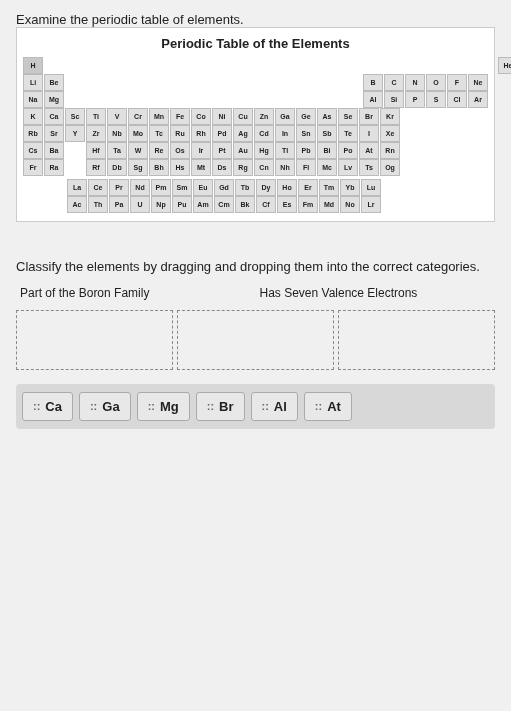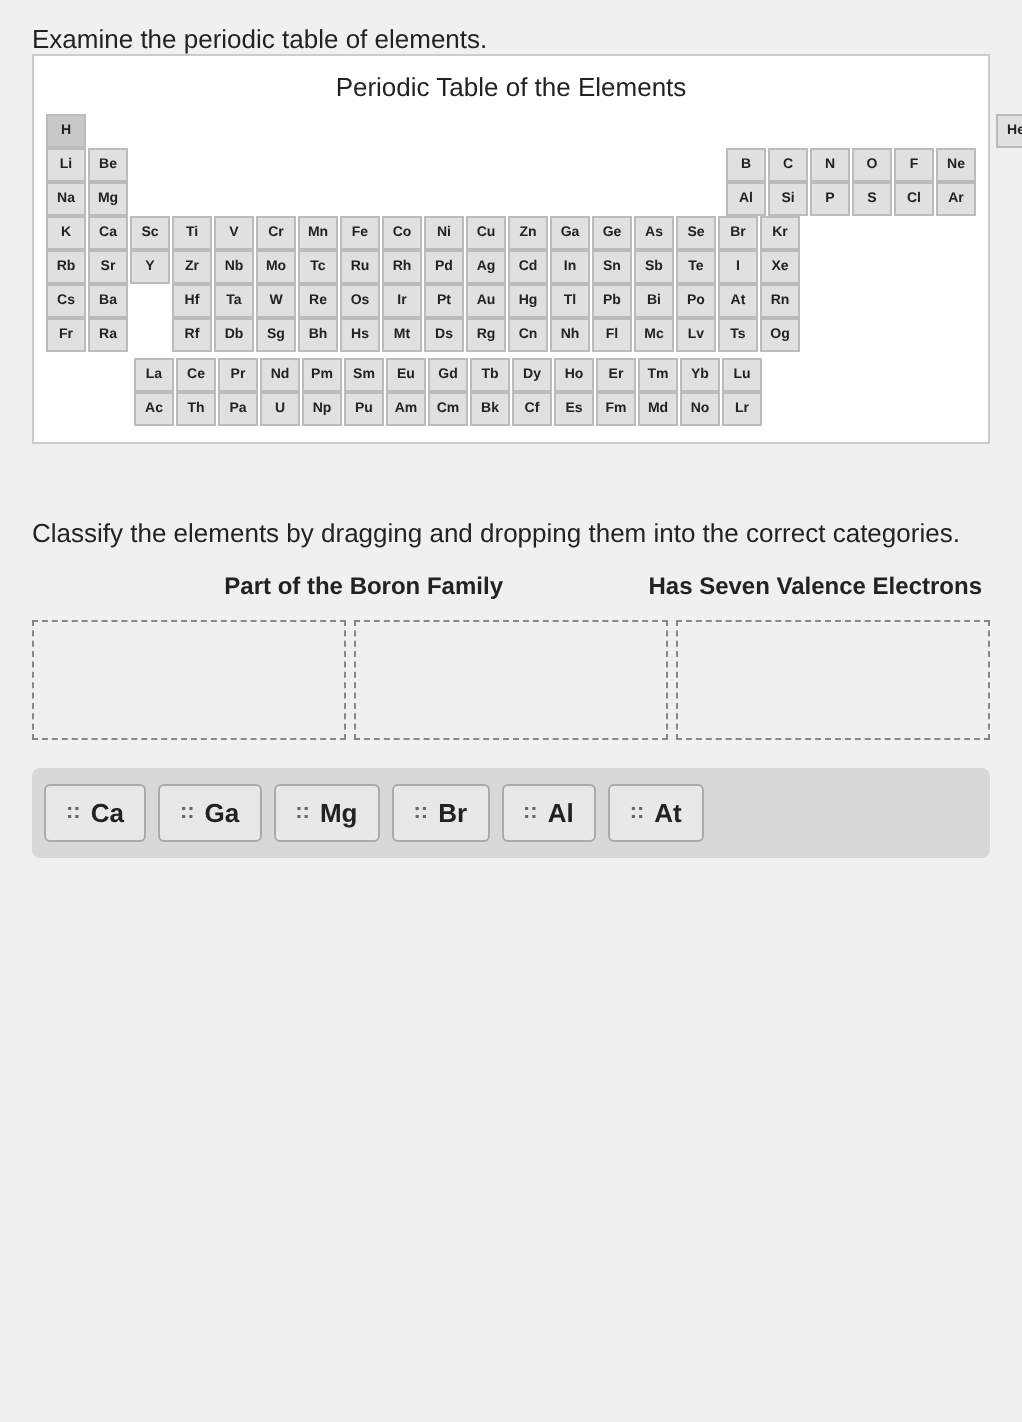--- a/index.html
+++ b/index.html
@@ -20,42 +20,42 @@
 
     .periodic-table-container {
       background: #fff;
       border: 1px solid #ccc;
       padding: 8px 6px;
       margin-bottom: 14px;
     }
 
     .pt-title {
       text-align: center;
-      font-weight: normal;
+      font-weight: bold;
       font-size: 13px;
       margin-bottom: 6px;
     }
 
     .classify-text {
       font-size: 13px;
       margin-bottom: 10px;
       line-height: 1.4;
       margin-top: 36px;
     }
 
     .categories-row {
       display: flex;
       gap: 0;
       margin-bottom: 8px;
     }
 
     .category-header {
       flex: 1;
-      text-align: right;
-      font-weight: bold;
+      text-align: left;
+      font-weight: normal;
       font-size: 12px;
       line-height: 1.3;
       padding: 0 4px;
     }
 
     .drop-zones-row {
       display: flex;
       gap: 4px;
       margin-bottom: 14px;
       height: 60px;

